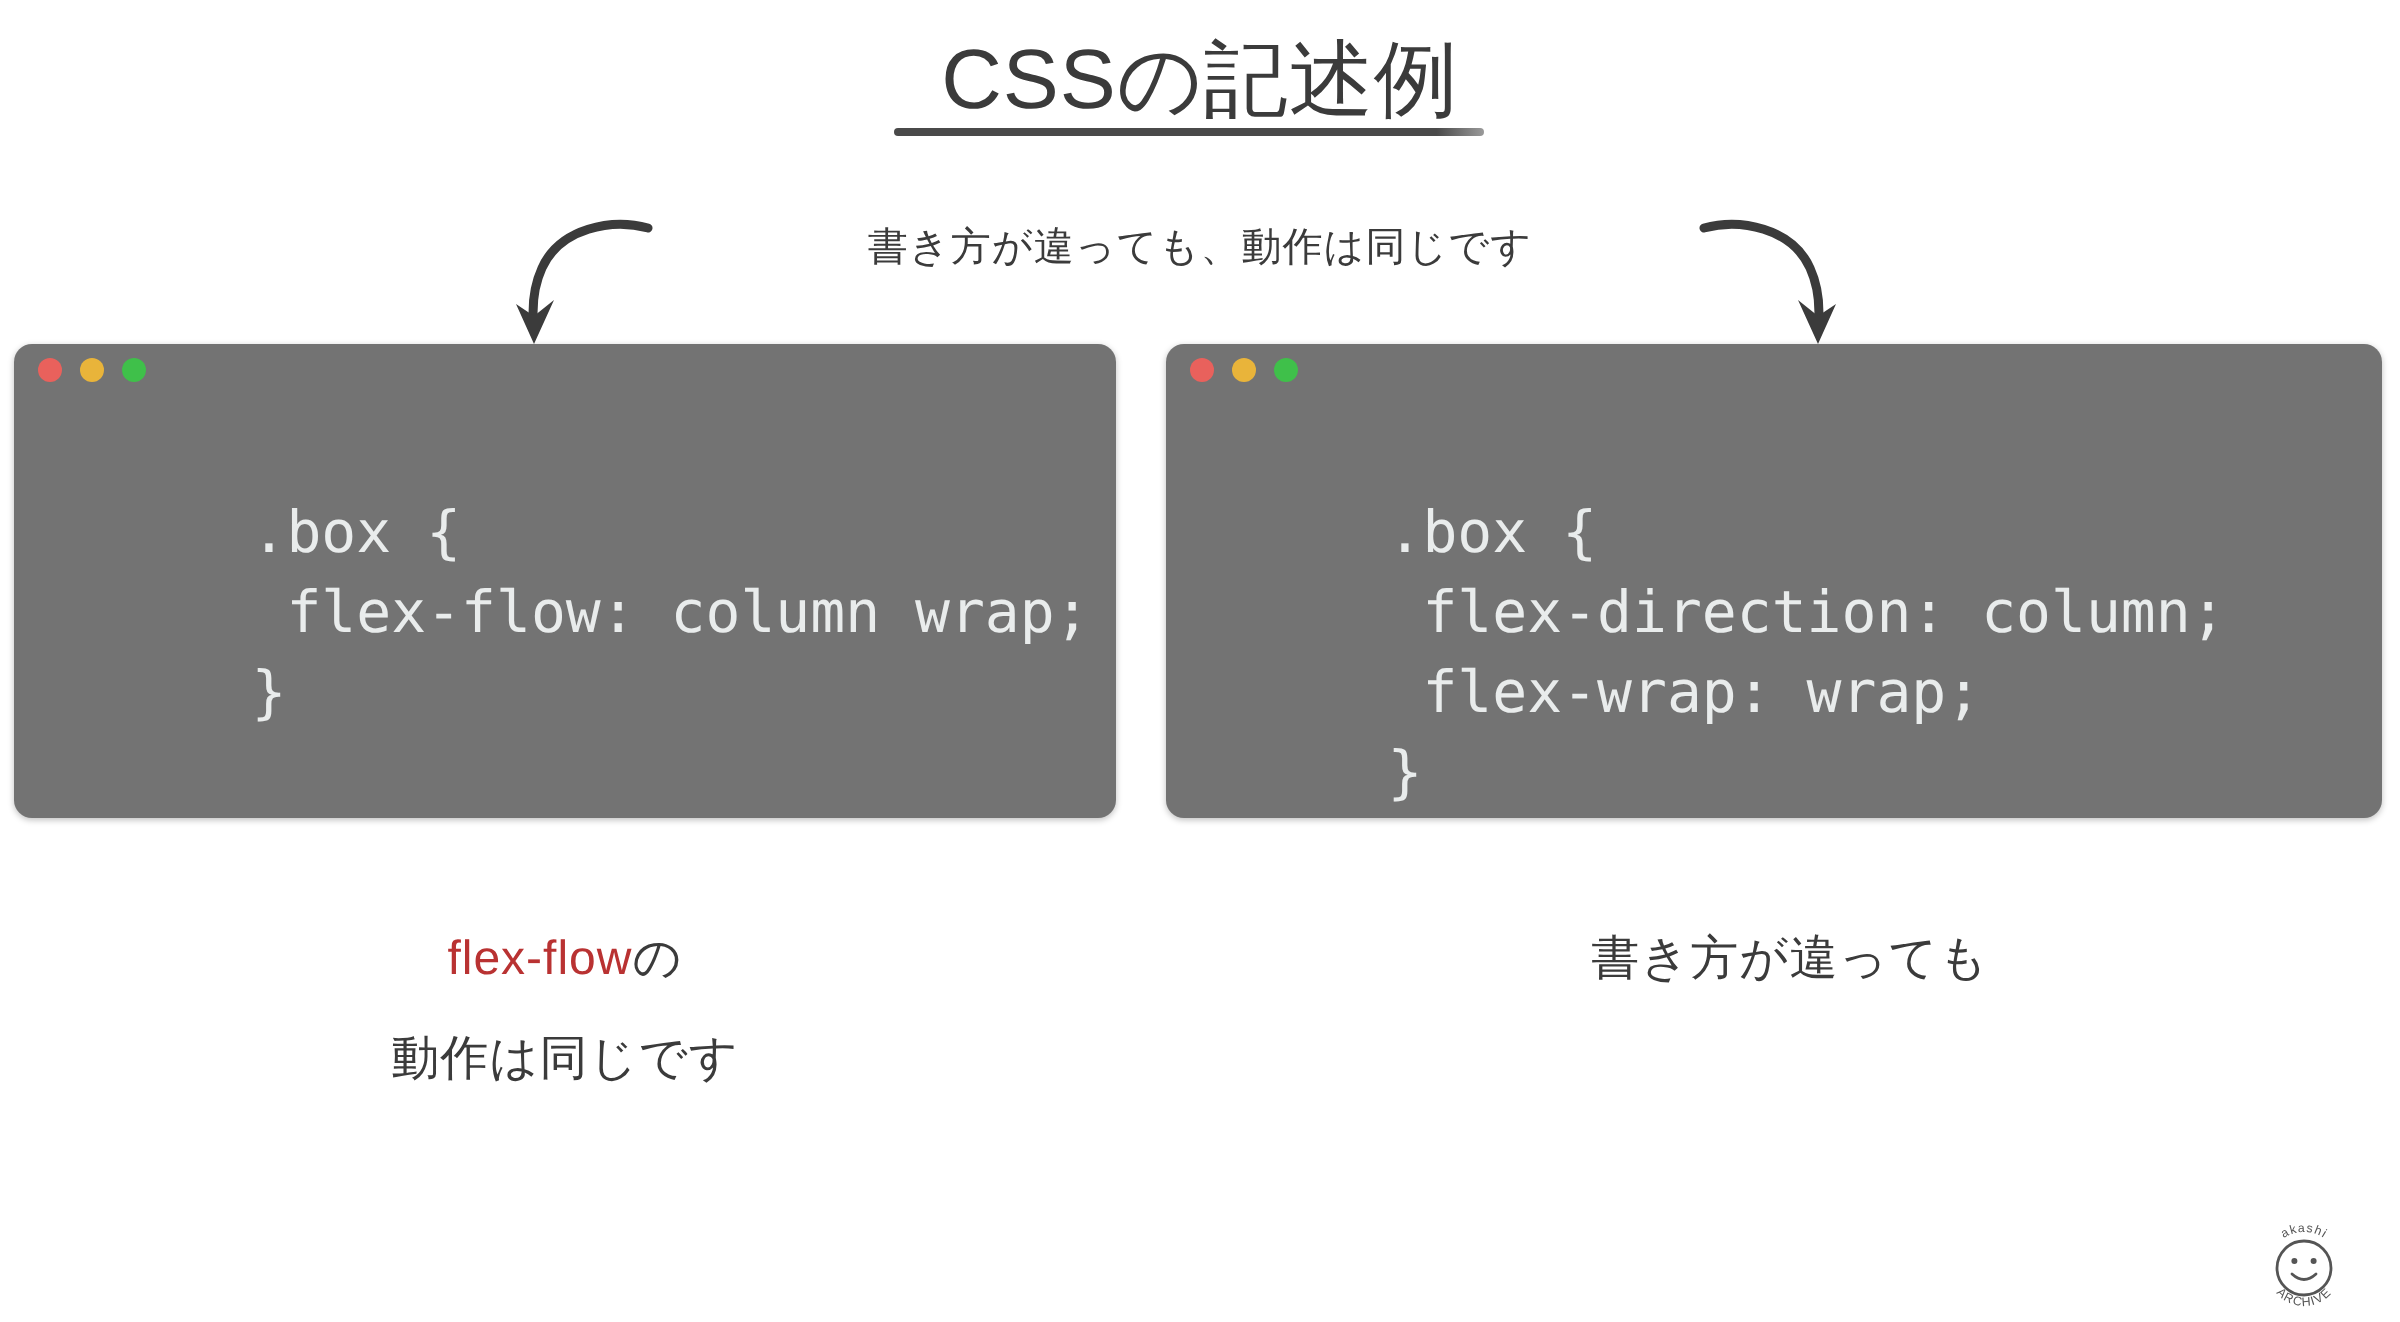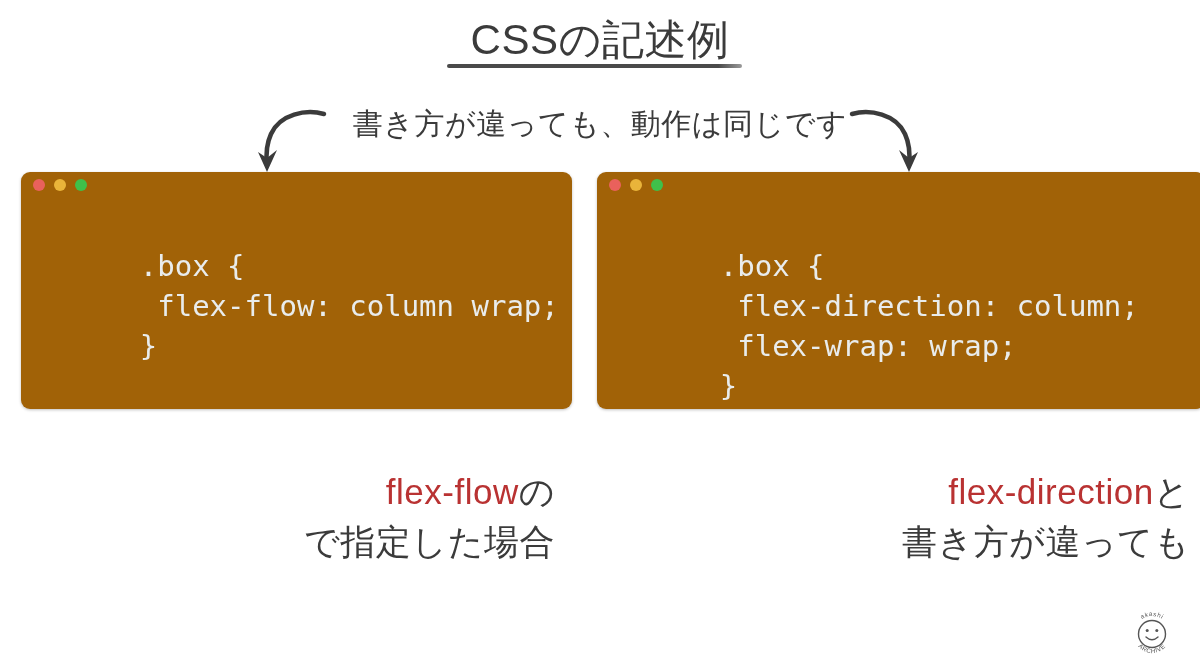--- a/index.html
+++ b/index.html
@@ -49,21 +49,21 @@
     border-radius: 2px;
   }
 
   
   .annotation-text {
     position: absolute;
     left: 0;
     top: 104px;
     width: 1200px;
     text-align: center;
-    font-size: 30px;
+    font-size: 20px;
     line-height: 40px;
     color: #3b3b3b;
     letter-spacing: 0.5px;
   }
   .arrow {
     position: absolute;
     pointer-events: none;
   }
   .arrow-left {
     left: 248px;
@@ -74,25 +74,24 @@
   .arrow-right {
     left: 848px;
     top: 100px;
     width: 80px;
     height: 76px;
   }
 
   
   .code-window {
     position: absolute;
-    background: #a16207;
+    background: #737373;
     border-radius: 9px;
     box-shadow: 0 1px 3px rgba(0,0,0,0.25);
     overflow: hidden;
-    margin-left: 14px;
   }
   .code-window.left  { left: 7px;   top: 172px; width: 551px; height: 237px; }
   .code-window.right { left: 583px; top: 172px; width: 608px; height: 237px; }
 
   .titlebar {
     height: 26px;
     display: flex;
     align-items: center;
     padding-left: 12px;
     gap: 9px;
@@ -109,29 +108,29 @@
 
   .code-body {
     padding: 8px 0 0 14px;
     font-family: "DejaVu Sans Mono", "Liberation Mono", monospace;
     font-size: 29px;
     line-height: 40px;
     color: #e9ecec;
     white-space: pre;
     letter-spacing: 0px;
   }
-  .code-window.right .code-body { padding-left: 18px; }
+  .code-window.right .code-body { padding-left: 6px; }
   .code-line { white-space: pre; }
 
   
   .caption {
     position: absolute;
-    top: 467px;
-    text-align: right;
-    font-size: 35px;
+    top: 455px;
+    text-align: center;
+    font-size: 24px;
     line-height: 50px;
     color: #3b3b3b;
     letter-spacing: 0.5px;
   }
   .caption.left  { left: 10px;  width: 545px; }
   .caption.right { left: 600px; width: 590px; }
   .caption .hl { color: #b93232; }
   .caption-line { display: block; }
 
   
@@ -187,25 +186,24 @@
     <div class="code-body">
       <span class="code-line">.box {</span>
       <span class="code-line"> flex-direction: column;</span>
       <span class="code-line"> flex-wrap: wrap;</span>
       <span class="code-line">}</span>
     </div>
   </div>
 
   <div class="caption left">
     <span class="caption-line"><span class="hl">flex-flow</span><span>の</span></span>
-    <span class="caption-line">で指定した場合</span>
+    <span class="caption-line">動作は同じです</span>
   </div>
 
   <div class="caption right">
-    <span class="caption-line"><span class="hl">flex-direction</span><span>と</span></span>
     <span class="caption-line">書き方が違っても</span>
   </div>
 
   <svg class="logo" viewBox="0 0 56 50">
     <defs>
       <path id="topArc" d="M 10 26 A 18 18 0 0 1 46 26" fill="none"></path>
       <path id="botArc" d="M 10 27 A 18 18 0 0 0 46 27" fill="none"></path>
     </defs>
     <circle cx="28" cy="26" r="13.5" fill="none" stroke="#555" stroke-width="1.4"></circle>
     <circle cx="23.2" cy="22.5" r="1.5" fill="#555"></circle>

